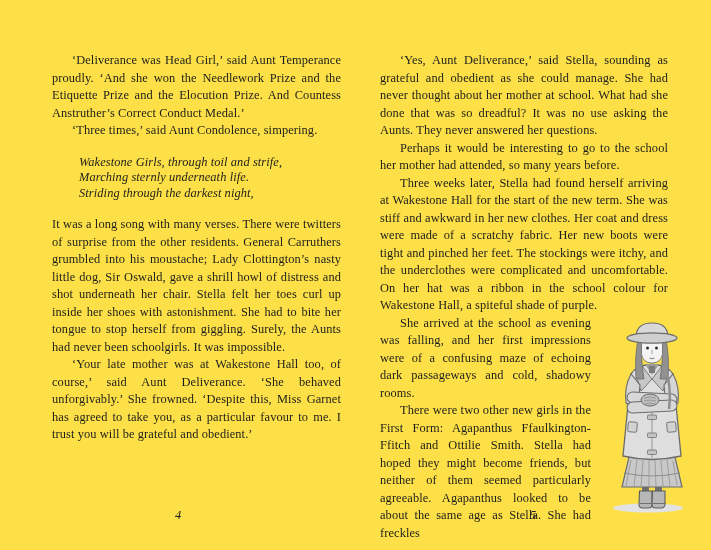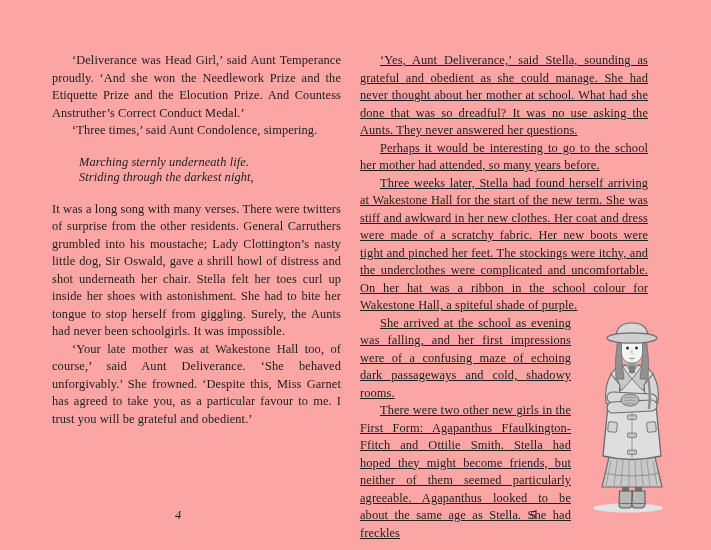--- a/index.html
+++ b/index.html
@@ -4,34 +4,34 @@
 <style>
   html, body {
     margin: 0; padding: 0;
     width: 711px; height: 550px;
     background: #ffffff;
     overflow: hidden;
   }
   .spread {
     position: relative;
     width: 711px; height: 550px;
-    background: #fca5a5;
+    background: #fde047;
     font-family: "Liberation Serif", serif;
     color: #1d1d1d;
   }
   .text-block {
     position: absolute;
     top: 52px;
     font-size: 12.4px;
     line-height: 17.5px;
     text-align: justify;
     letter-spacing: 0.1px;
   }
   .text-block.left  { left: 52px;  width: 289px; }
-  .text-block.right { left: 360px; width: 288px; text-decoration: underline; }
+  .text-block.right { left: 380px; width: 288px; }
   .para { margin: 0; text-indent: 20px; }
   .para.flush { text-indent: 0; }
   .verse {
     margin: 15px 0 15px 27px;
     font-style: italic;
     line-height: 15.6px;
     text-align: left;
   }
   .folio {
     position: absolute;
@@ -55,20 +55,21 @@
 </head>
 <body>
 
 <div class="spread">
 
   <section>
     <div class="text-block left">
       <p class="para">‘Deliverance was Head Girl,’ said Aunt Temperance proudly. ‘And she won the Needlework Prize and the Etiquette Prize and the Elocution Prize. And Countess Anstruther’s Correct Conduct Medal.’</p>
       <p class="para">‘Three times,’ said Aunt Condolence, simpering.</p>
       <div class="verse">
+        <div>Wakestone Girls, through toil and strife,</div>
         <div>Marching sternly underneath life.</div>
         <div>Striding through the darkest night,</div>
       </div>
       <p class="para flush">It was a long song with many verses. There were twitters of surprise from the other residents. General Carruthers grumbled into his moustache; Lady Clottington’s nasty little dog, Sir Oswald, gave a shrill howl of distress and shot underneath her chair. Stella felt her toes curl up inside her shoes with astonishment. She had to bite her tongue to stop herself from giggling. Surely, the Aunts had never been schoolgirls. It was impossible.</p>
       <p class="para">‘Your late mother was at Wakestone Hall too, of course,’ said Aunt Deliverance. ‘She behaved unforgivably.’ She frowned. ‘Despite this, Miss Garnet has agreed to take you, as a particular favour to me. I trust you will be grateful and obedient.’</p>
     </div>
     <div class="folio left">4</div>
   </section>
 
   <section>

